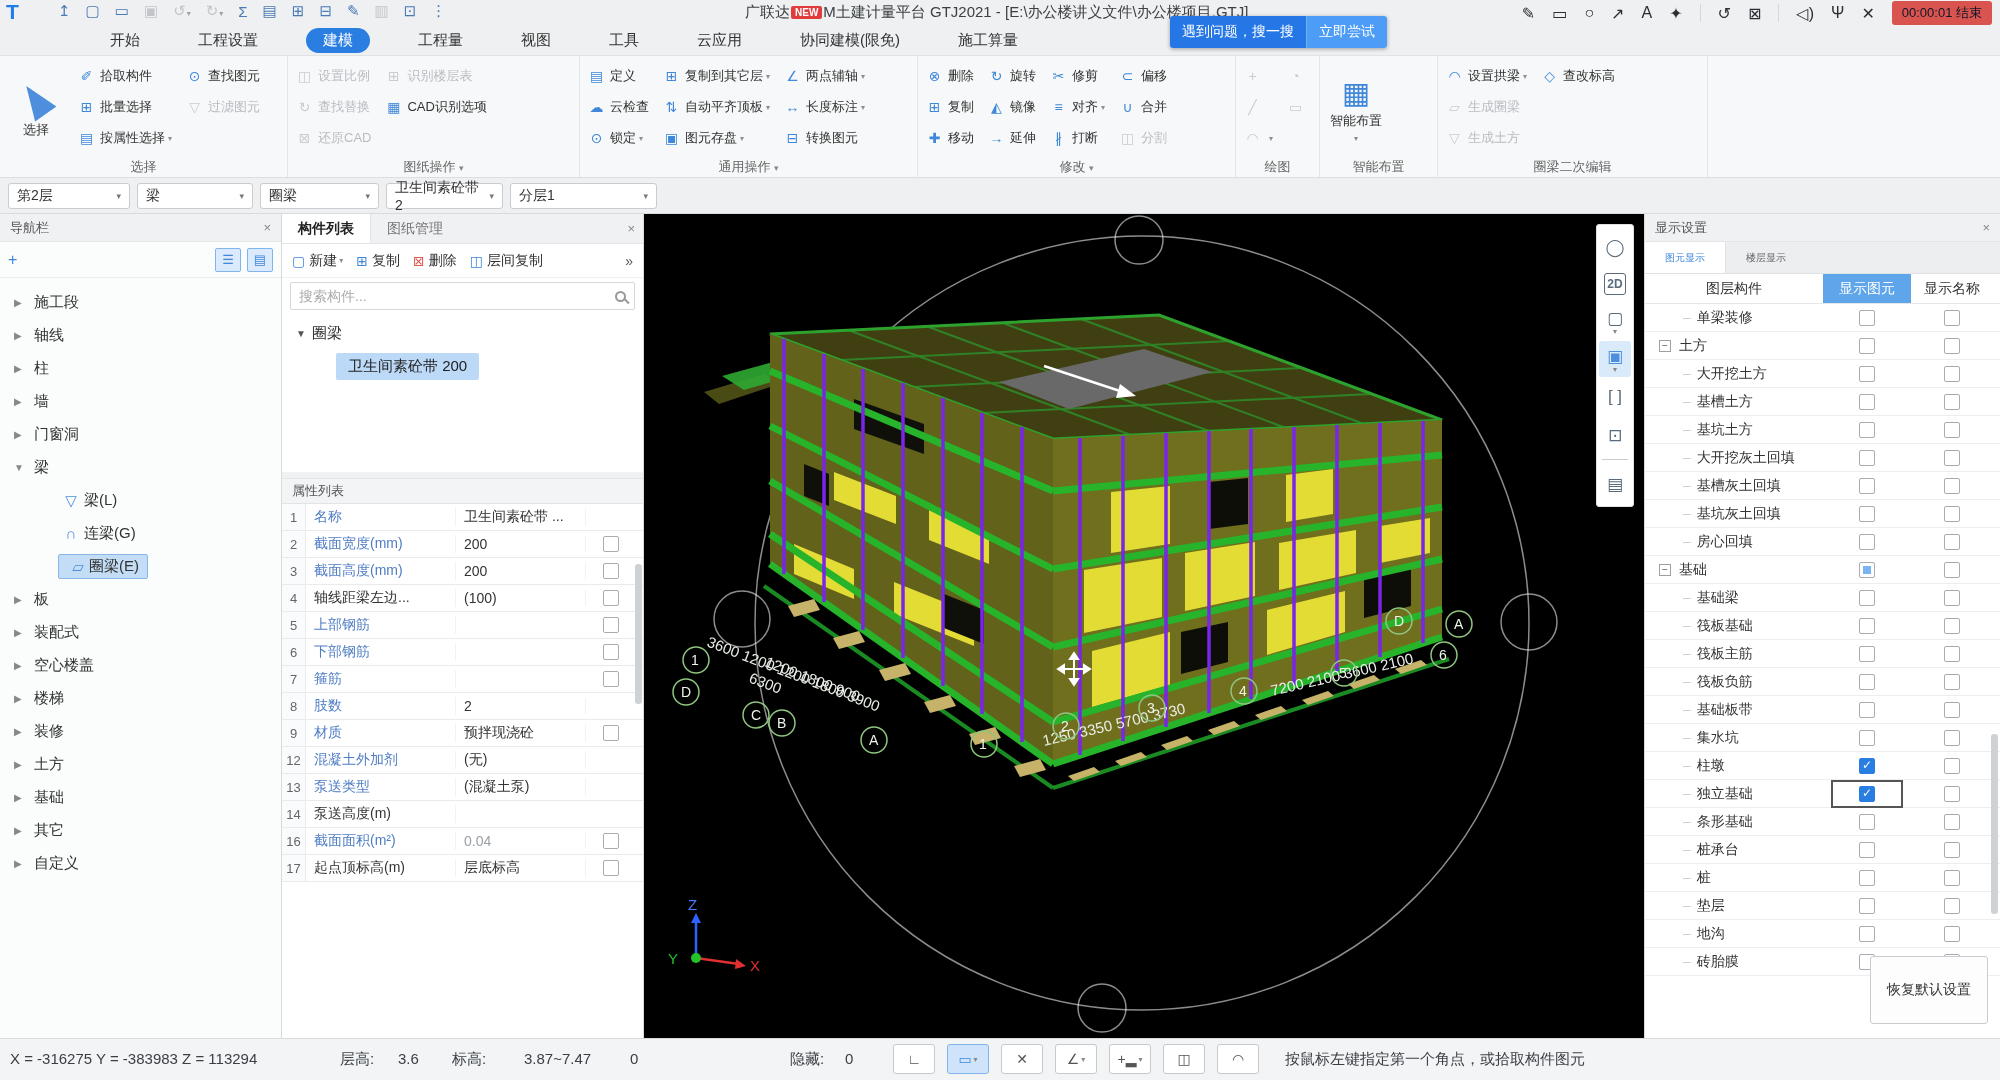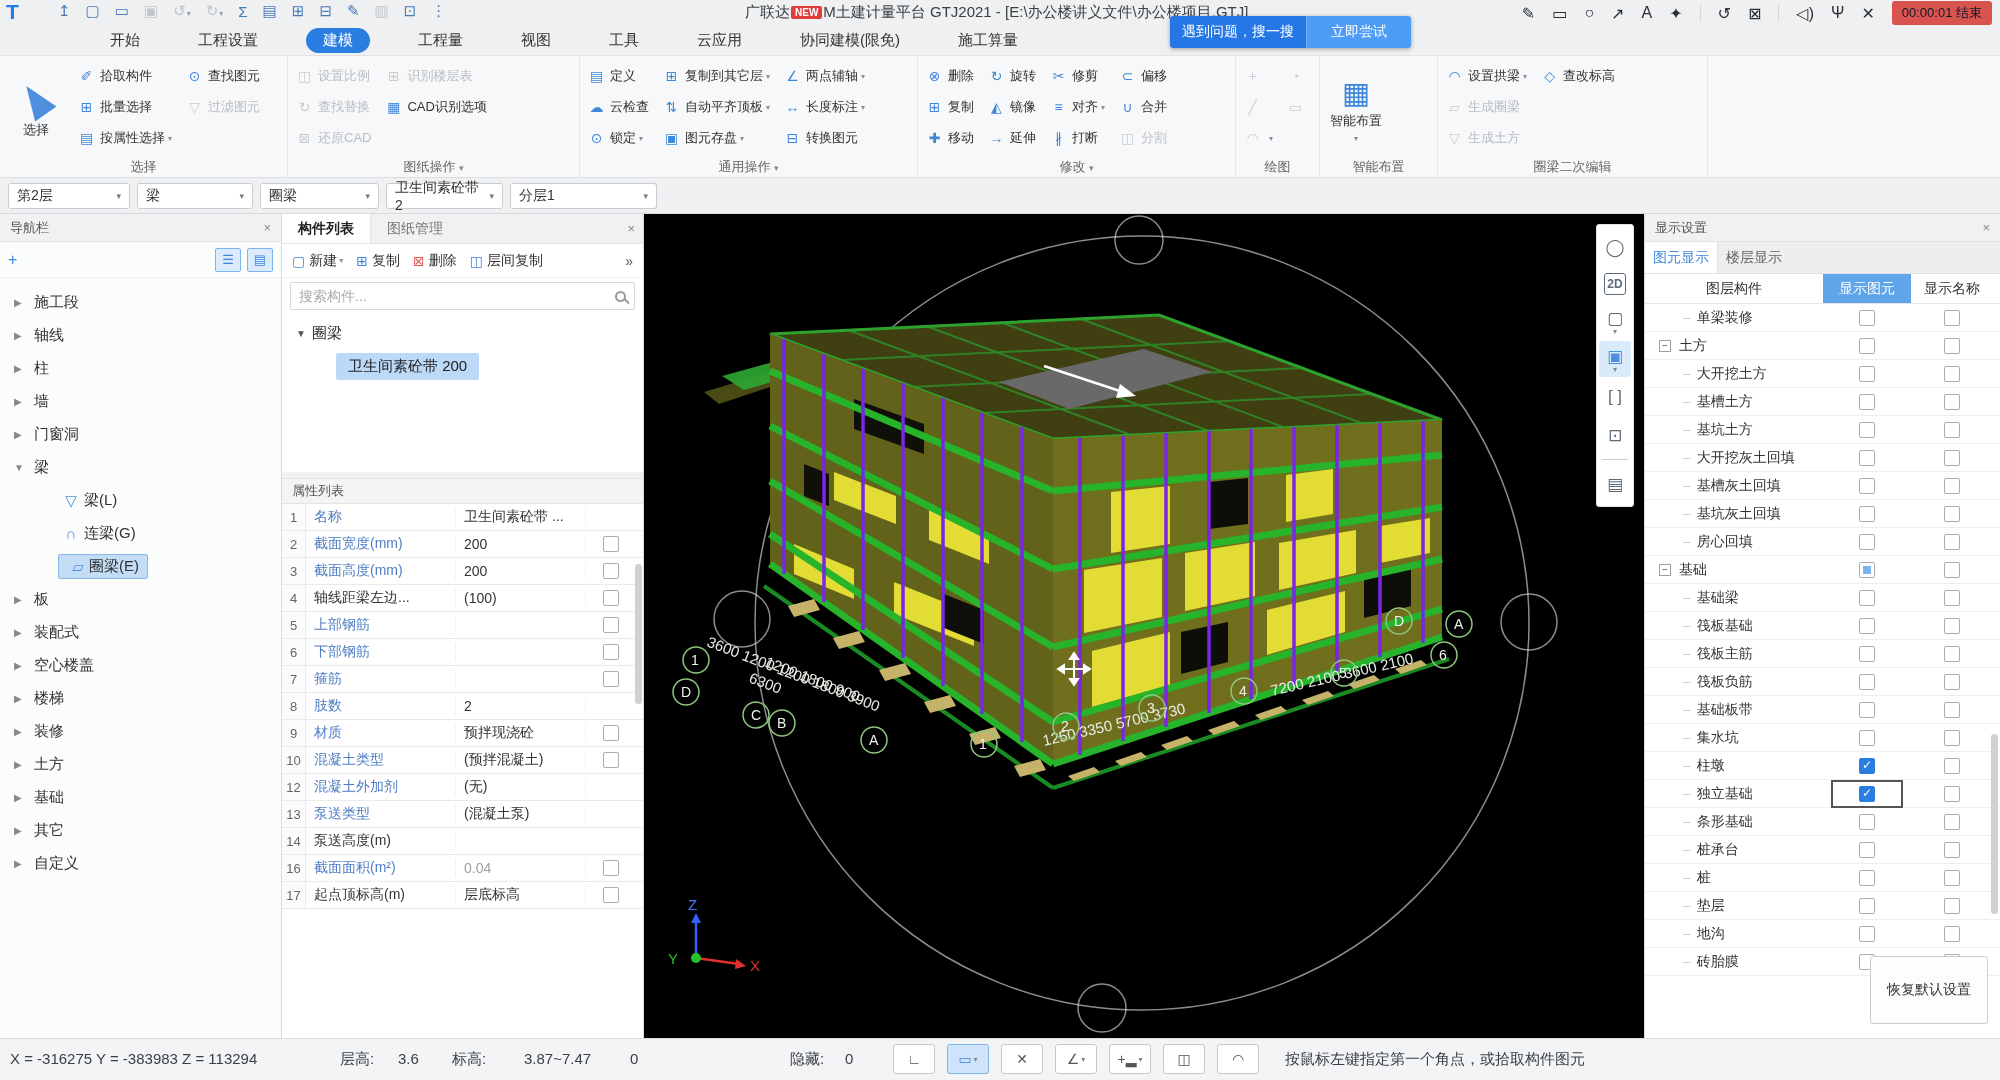--- a/index.html
+++ b/index.html
@@ -24,21 +24,21 @@
   
   #menubar { position:absolute; left:0; top:26px; width:2000px; height:30px; background:#eef0f2;
     border-bottom:1px solid #e0e2e4; display:flex; align-items:center; padding-left:100px; gap:38px; }
   #menubar .mtab { font-size:15px; color:#333; padding:3px 10px; white-space:nowrap; }
   #menubar .mtab.active { background:#2a7de1; color:#fff; border-radius:13px; padding:3px 17px; }
 
   
   #tooltip { position:absolute; left:1170px; top:16px; height:32px; display:flex; z-index:50;
     border-radius:3px; overflow:hidden; box-shadow:0 1px 4px rgba(0,0,0,.35); }
   #tooltip .tq { background:#2577e6; color:#fff; font-size:14px; padding:7px 12px; white-space:nowrap; }
-  #tooltip .ta { background:#4d9cf5; color:#fff; font-size:14px; padding:7px 24px; white-space:nowrap;
+  #tooltip .ta { background:#4d9cf5; color:#fff; font-size:14px; padding:7px 12px; white-space:nowrap;
     border-left:1px solid #6db1f8; }
 
   
   #ribbon { position:absolute; left:0; top:56px; width:2000px; height:122px; background:#f7f8f9;
     border-bottom:1px solid #dcdfe2; display:flex; }
   .rgroup { position:relative; height:100%; border-right:1px solid #e3e5e7; padding:6px 8px 18px 8px;
     display:flex; gap:14px; overflow:hidden; flex:none; }
   .rgroup .glabel { position:absolute; bottom:1px; left:0; width:100%; text-align:center;
     font-size:13px; color:#666; white-space:nowrap; }
   .rgroup .glabel .ar { font-size:9px; color:#888; }
@@ -138,21 +138,21 @@
     justify-content:center; font-size:17px; color:#5a6b7c; border-radius:3px; }
   #vp-strip .vi.active { background:#d9eafb; color:#4d8fdc; }
   #vp-strip .vi .ar { font-size:8px; color:#888; line-height:6px; }
   #vp-strip .vi.txt { font-size:12px; font-weight:bold; border:1px solid #5a6b7c; width:22px; height:22px; margin:6px 0; }
   #vp-strip .vdiv { width:26px; height:1px; background:#c9ccd0; margin:4px 0; }
 
   
   #display-panel { position:absolute; left:1644px; top:214px; width:356px; height:824px; background:#fff;
     border-left:1px solid #d8dadc; }
   #disp-tabs { height:32px; background:#eceef0; display:flex; border-bottom:1px solid #dfe2e4; }
-  .dtab { padding:0 8px; display:flex; align-items:center; font-size:14px; color:#666; }
+  .dtab { padding:0 20px; display:flex; align-items:center; font-size:10px; color:#666; }
   .dtab.active { background:#fff; color:#3f87d8; border-right:1px solid #dfe2e4; }
   #disp-cols { display:grid; grid-template-columns:178px 88px 82px; height:30px; align-items:center;
     border-bottom:1px solid #e4e6e9; font-size:14px; color:#333; }
   #disp-cols .h { text-align:center; }
   #disp-cols .h.hl { background:#5fa5e9; color:#fff; height:100%; display:flex; align-items:center; justify-content:center; }
   .drow { display:grid; grid-template-columns:178px 88px 82px; height:28px; align-items:center;
     border-bottom:1px solid #eceef0; font-size:14px; color:#333; }
   .drow .dl { display:flex; align-items:center; overflow:hidden; white-space:nowrap; }
   .drow .dl .tree { color:#c3c6ca; font-size:11px; margin-right:6px; }
   .drow .dl .colbox { width:12px; height:12px; border:1px solid #9aa0a6; font-size:10px; line-height:10px;
@@ -668,28 +668,20 @@
       <div class="prow">
         <div class="pn">8</div>
         <div class="pname blue">肢数</div>
         <div class="pval">2</div>
         <div class="pcb"></div>
       </div>
       <div class="prow">
         <div class="pn">9</div>
         <div class="pname blue">材质</div>
         <div class="pval">预拌现浇砼</div>
-        <div class="pcb">
-          <span class="cb"></span>
-        </div>
-      </div>
-      <div class="prow">
-        <div class="pn">10</div>
-        <div class="pname blue">混凝土类型</div>
-        <div class="pval">(预拌混凝土)</div>
         <div class="pcb">
           <span class="cb"></span>
         </div>
       </div>
       <div class="prow">
         <div class="pn">12</div>
         <div class="pname blue">混凝土外加剂</div>
         <div class="pval">(无)</div>
         <div class="pcb"></div>
       </div>

